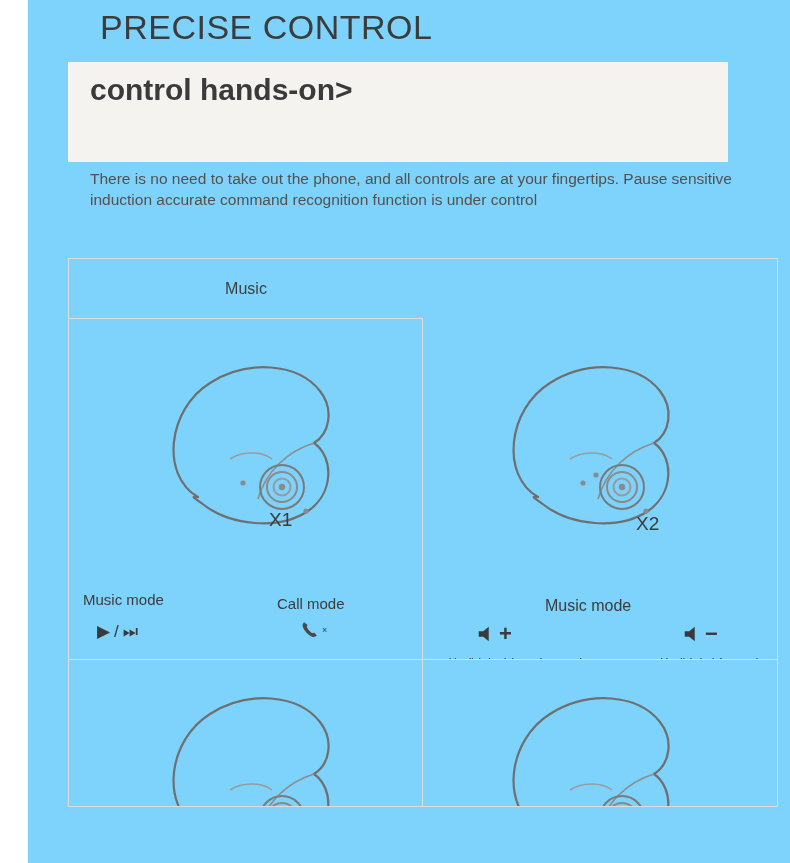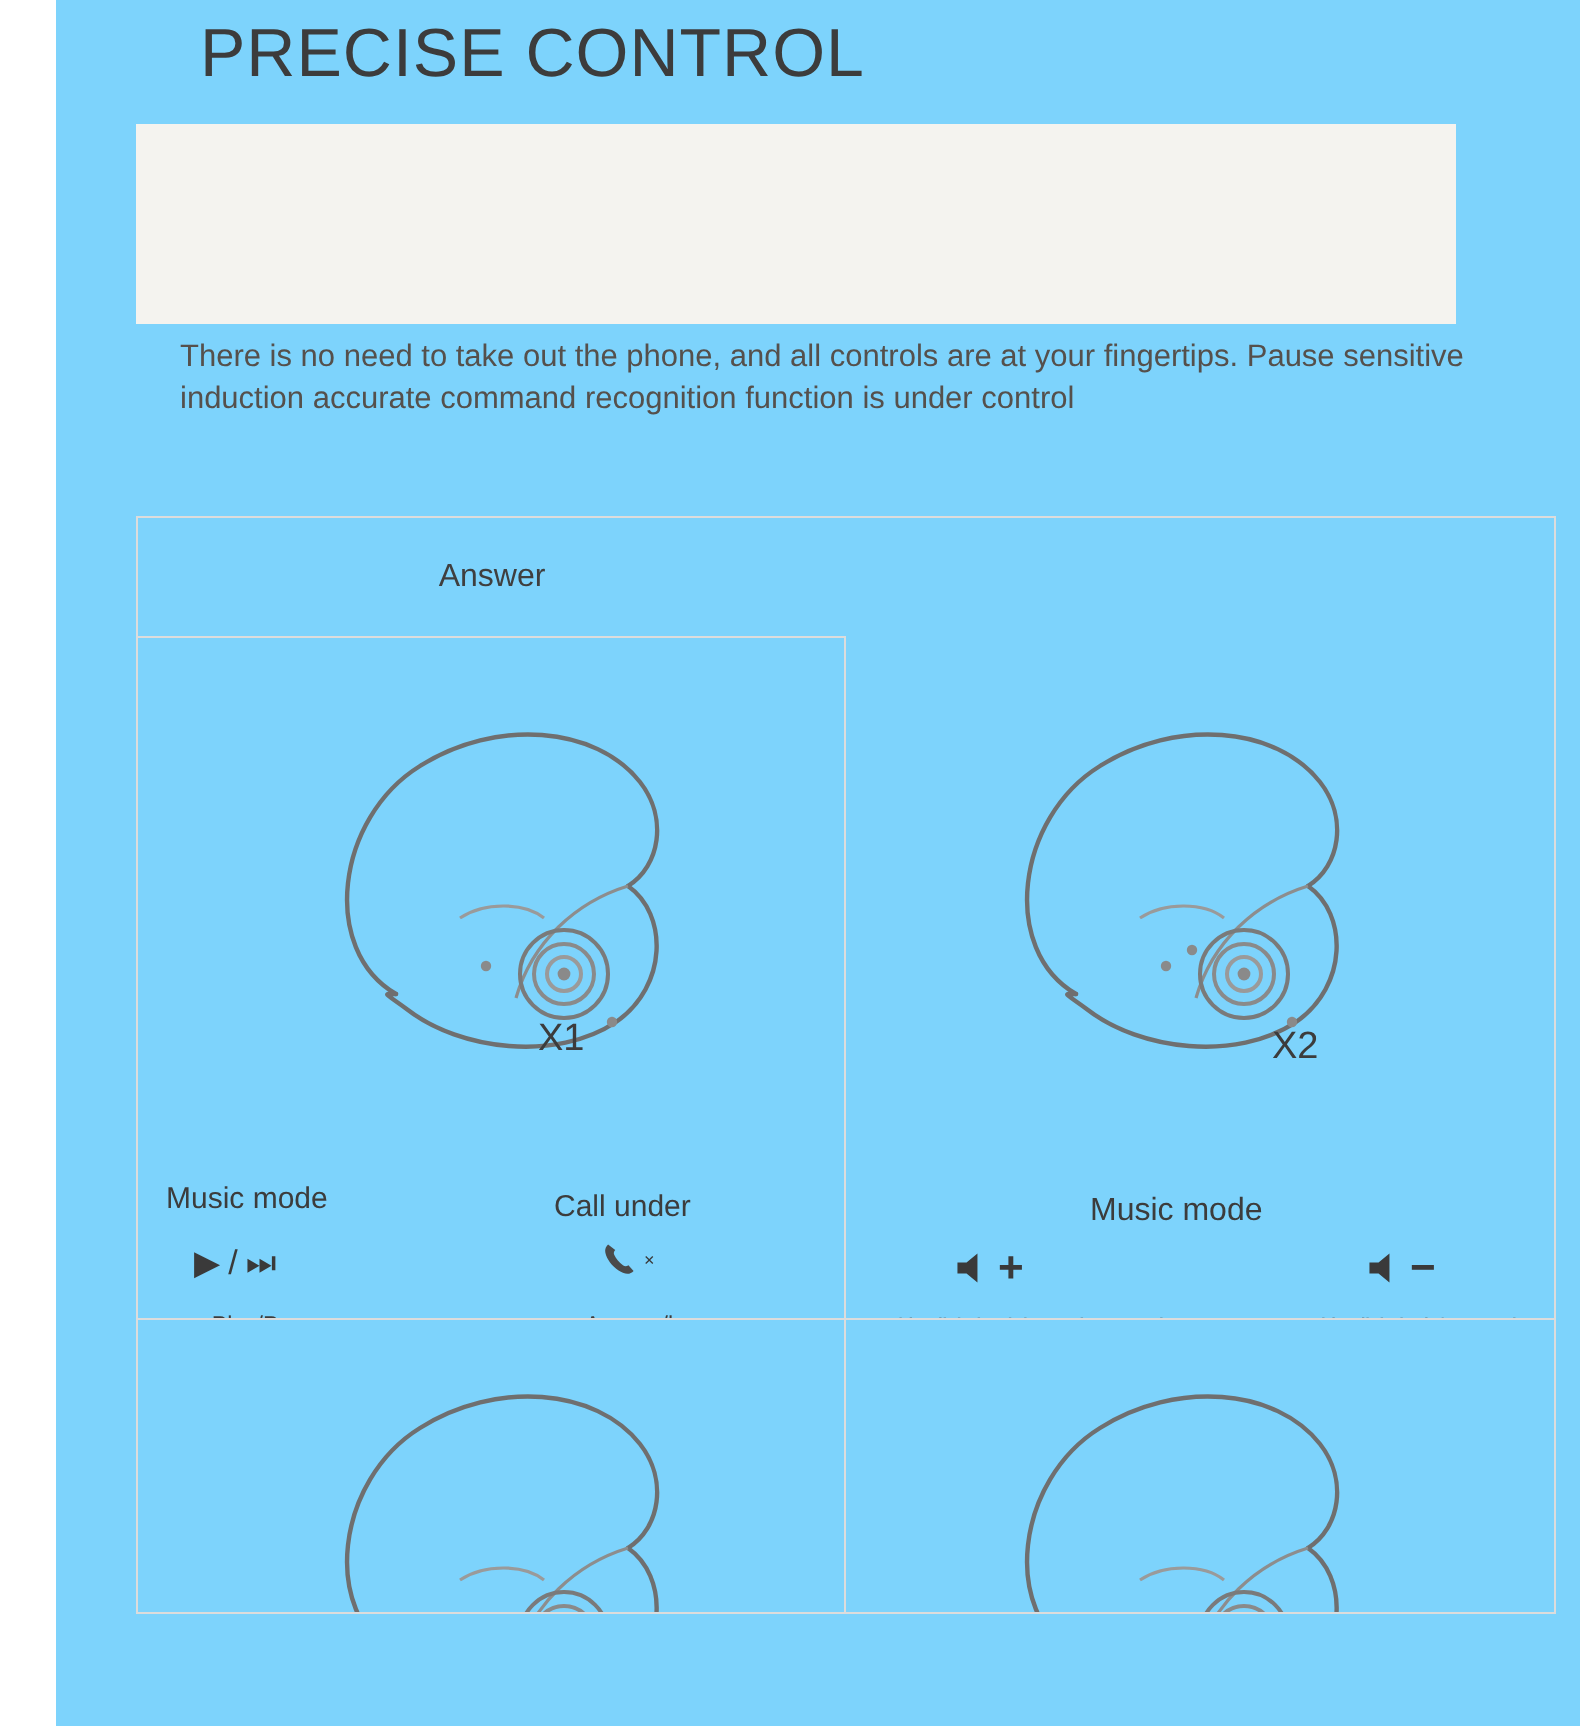--- a/index.html
+++ b/index.html
@@ -180,29 +180,30 @@
 </style>
 </head>
 <body>
 
 <div class="page">
 
   <div class="header">
     <div class="highlight-band"></div>
     <div class="title-main">PRECISE CONTROL</div>
     <div class="title-sub">
+      <div>control hands-on&gt;</div>
     </div>
     <div class="intro">There is no need to take out the phone, and all controls are at your fingertips. Pause sensitive induction accurate command recognition function is under control</div>
   </div>
 
   <div class="grid">
 
     <div class="grid-row">
       <div class="cell">
-        <div class="cell-head">Answer</div>
+        <div class="cell-head">Music</div>
       </div>
     </div>
 
     <div class="grid-row">
 
       <div class="cell">
         <div class="cell-body">
 
           <div class="bud" style="left:52%;top:28px;">
             <svg width="230" height="190" viewBox="0 0 230 190">
@@ -221,21 +222,21 @@
               <circle cx="144" cy="140" r="3.2" fill="#8a8a8a"></circle>
 
               <circle cx="105" cy="136" r="2.6" fill="#8a8a8a"></circle>
               <circle cx="168" cy="164" r="2.6" fill="#8a8a8a"></circle>
             </svg>
           </div>
 
           <div class="xlabel" style="left:200px;top:190px;">X1</div>
 
           <div class="mode-label" style="left:14px;top:272px;">Music mode</div>
-          <div class="mode-label" style="left:208px;top:276px;">Call under</div>
+          <div class="mode-label" style="left:208px;top:276px;">Call mode</div>
 
           <div class="icon-row" style="left:28px;top:302px;">
             <span style="font-size:17px;color:#3a3a3a;">▶</span>
             <span style="font-size:17px;margin:0 4px;color:#3a3a3a;">/</span>
             <span style="font-size:17px;color:#3a3a3a;">⏭</span>
           </div>
 
           <div class="icon-row" style="left:230px;top:300px;">
             <span style="font-size:20px;color:#3a3a3a;line-height:1;">
               <svg width="22" height="22" viewBox="0 0 24 24">

